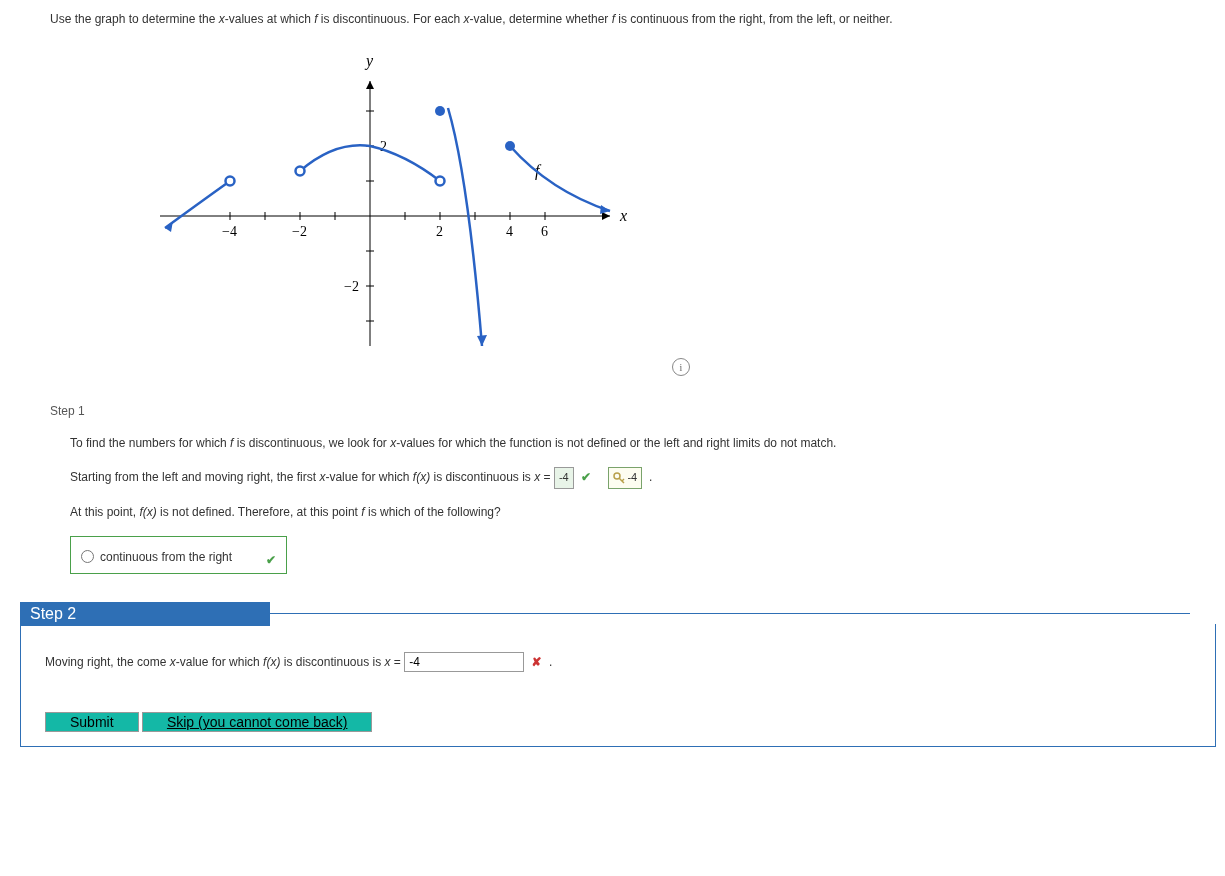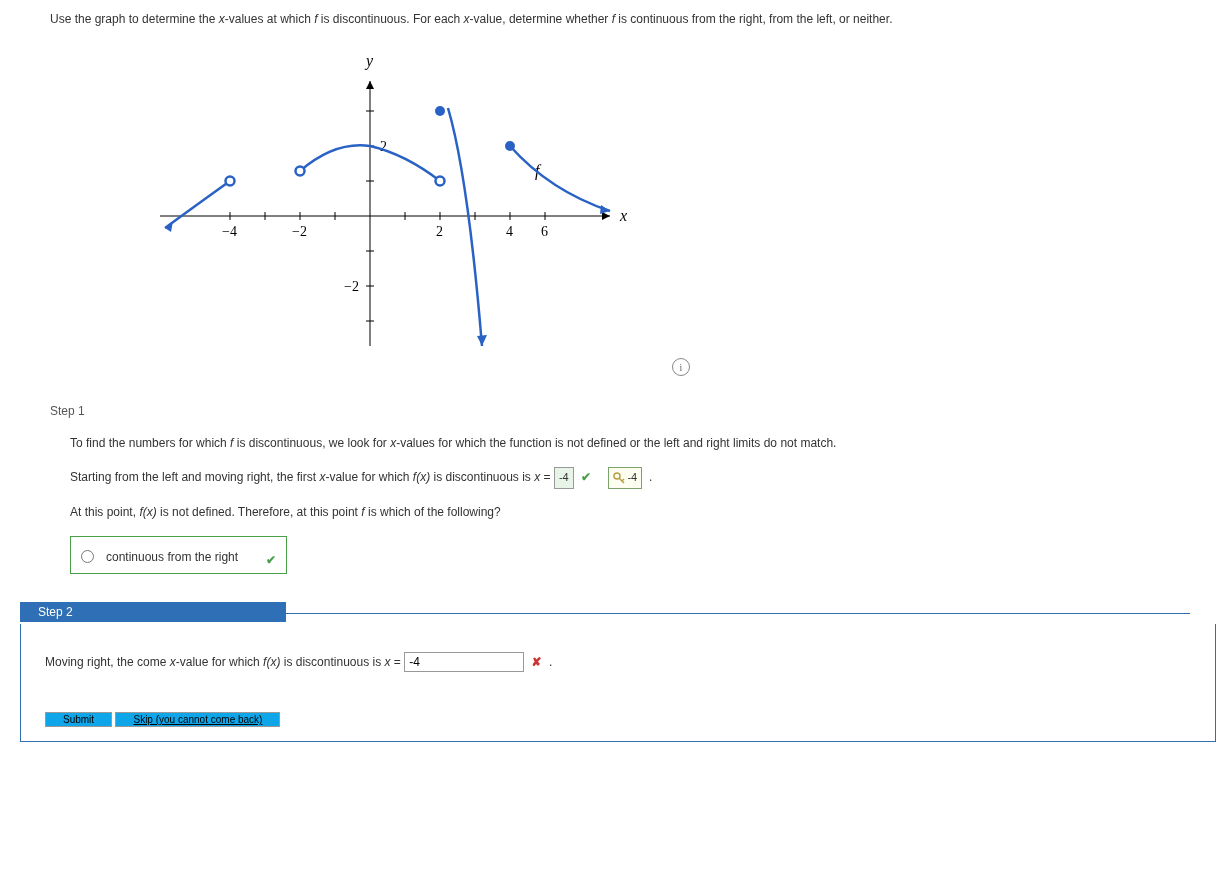--- a/index.html
+++ b/index.html
@@ -59,38 +59,38 @@
     width:12px; height:12px;
     vertical-align: middle;
     margin-right:2px;
   }
   .radio-group {
     border: 1px solid #4aa04a;
     width: 215px;
     padding: 10px 0 6px 0;
     position: relative;
   }
-  .radio-row { padding: 3px 10px; display:flex; align-items:center; gap:12px; }
+  .radio-row { padding: 3px 10px; display:flex; align-items:center; gap:6px; }
   .radio-row input { margin:0; }
   .radio-check { position:absolute; bottom:6px; right:10px; color:#4aa04a; font-weight:bold; }
   .step2-container {
     margin-top: 50px;
     border: 1px solid #2e6fb5;
     border-top: none;
     position: relative;
     width: 1170px;
     margin-left: -30px;
     padding: 14px 0 14px 24px;
   }
   .step2-tab {
     background: #2e6fb5;
     color: #fff;
     display:inline-block;
-    padding: 3px 18px;
-    font-size: 12px;
+    padding: 3px 10px;
+    font-size: 16px;
     position: absolute;
     top: -22px; left: -1px;
     width: 230px;
   }
   .step2-tab::after {
     content:'';
     position:absolute;
     left: 250px;
     top: 11px;
     height: 1px;
@@ -100,24 +100,24 @@
   .text-input {
     border: 1px solid #999;
     padding: 1px 4px;
     font-size: 12px;
     width: 110px;
     height: 16px;
   }
   .cross-red { color: #cc3333; font-weight: bold; margin: 0 4px; }
   .button-row { margin-top: 40px; }
   .btn {
-    background: #0ea5e9;
+    background: #14b8a6;
     border: 1px solid #999;
-    padding: 1px 17px;
-    font-size: 10px;
+    padding: 1px 24px;
+    font-size: 14px;
     cursor:pointer;
     font-family: inherit;
   }
   .skip-link { text-decoration: underline; }
 </style>
 </head>
 <body>
 
 <div class="question-text">
   <span>Use the graph to determine the </span><span class="em">x</span><span>-values at which </span><span class="em">f</span><span> is discontinuous. For each </span><span class="em">x</span><span>-value, determine whether </span><span class="em">f</span><span> is continuous from the right, from the left, or neither.</span>

